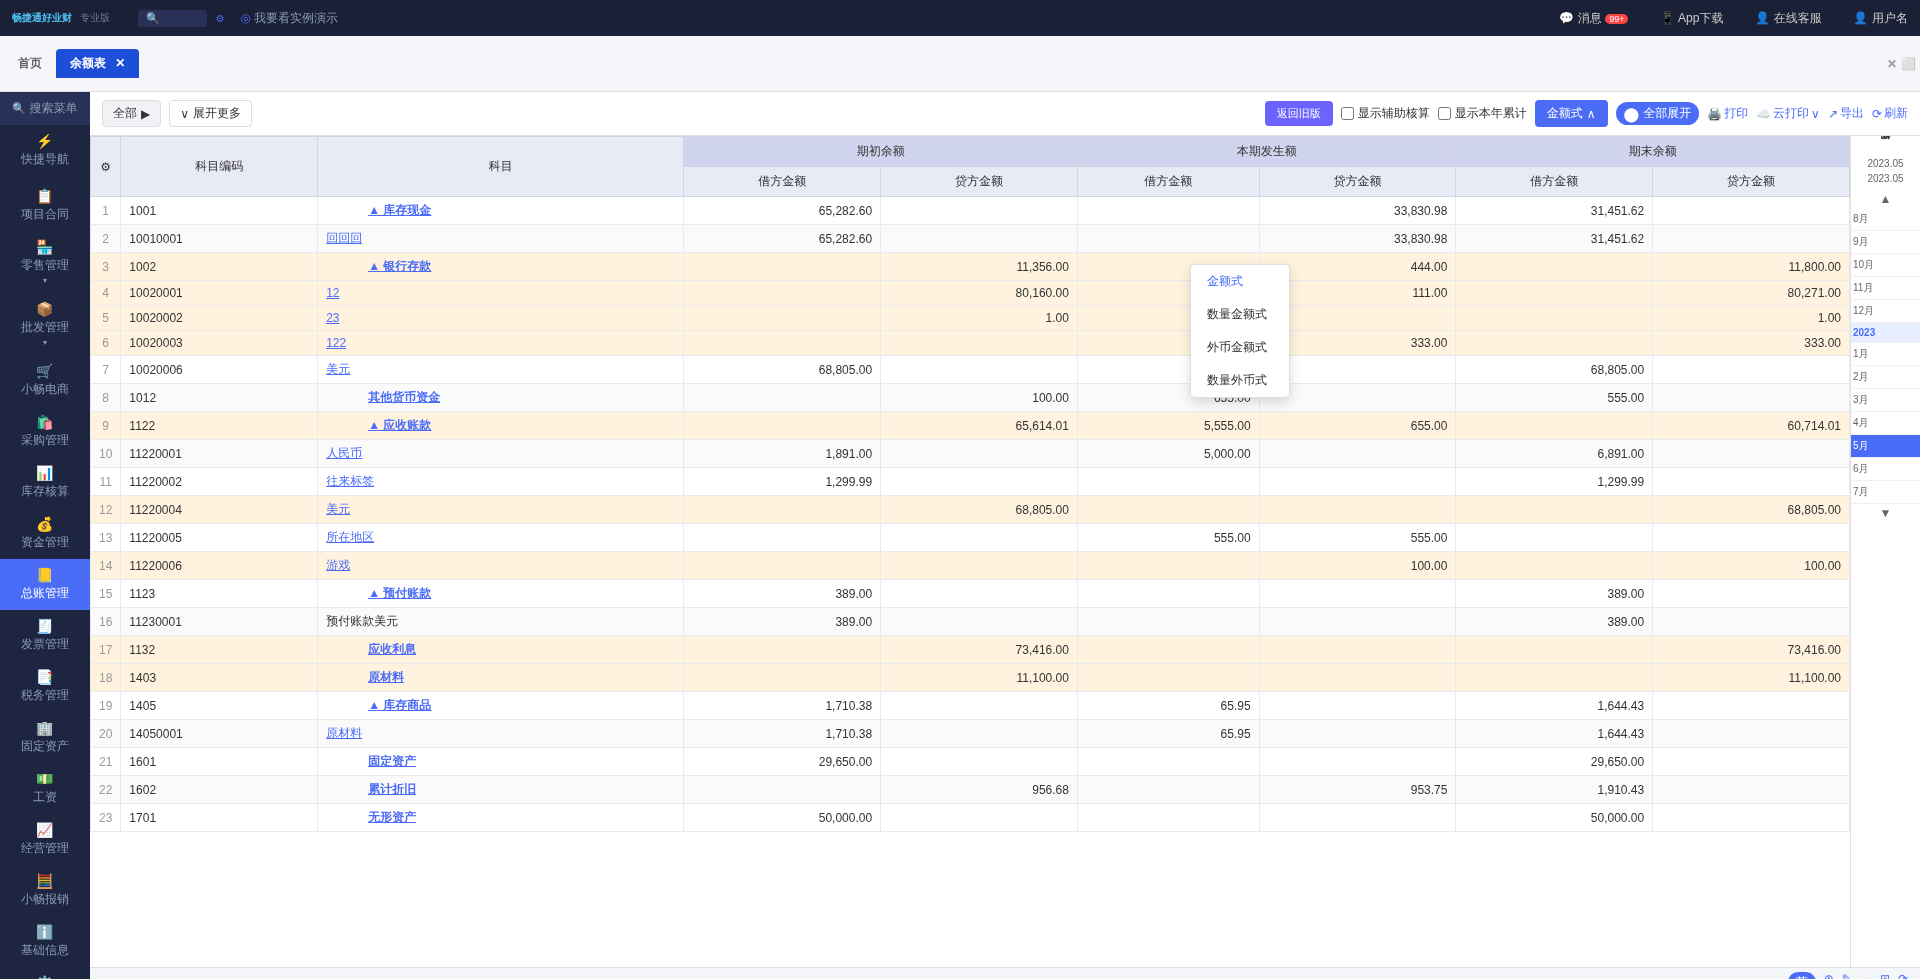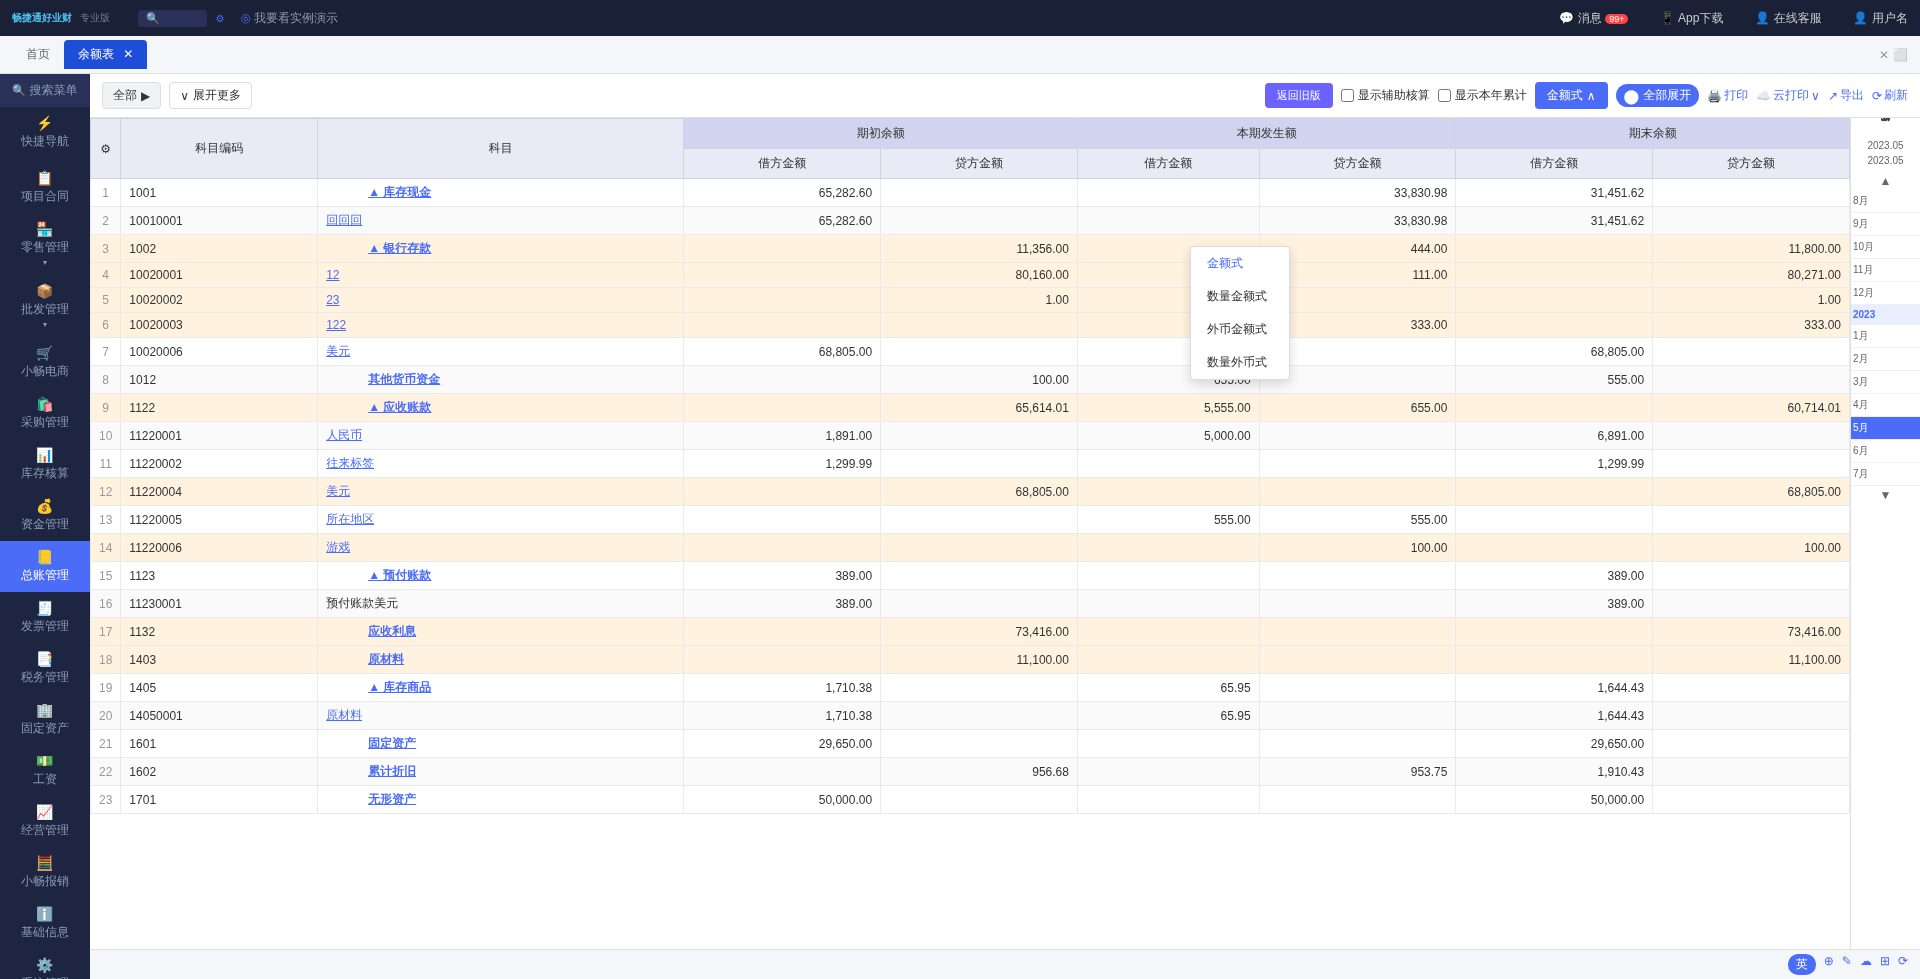--- a/index.html
+++ b/index.html
@@ -15,25 +15,26 @@
       justify-content: space-between;
     }
     .top-bar-left { display: flex; align-items: center; gap: 8px; color: #aaa; }
     .app-logo { color: #4fc3f7; font-size: 10px; font-weight: bold; }
     .top-bar-right { display: flex; align-items: center; gap: 32px; color: #ccc; font-size: 11px; }
     .badge { background: #ff4444; color: white; border-radius: 8px; padding: 0 4px; font-size: 9px; }
 
     
     .tab-bar {
       background: #f5f6fa;
-      height: 38px;
-      display: flex;
-      align-items: center;
-      padding: 0 12px;
+      height: 56px;
+      display: flex;
+      align-items: center;
+      padding: 0 4px;
       border-bottom: 1px solid #e0e0e0;
+      font-weight: bold;
     }
     .tab-item {
       padding: 6px 14px;
       cursor: pointer;
       border-radius: 4px 4px 0 0;
       font-size: 12px;
       color: #666;
     }
     .tab-item.active {
       background: #1d4ed8;

